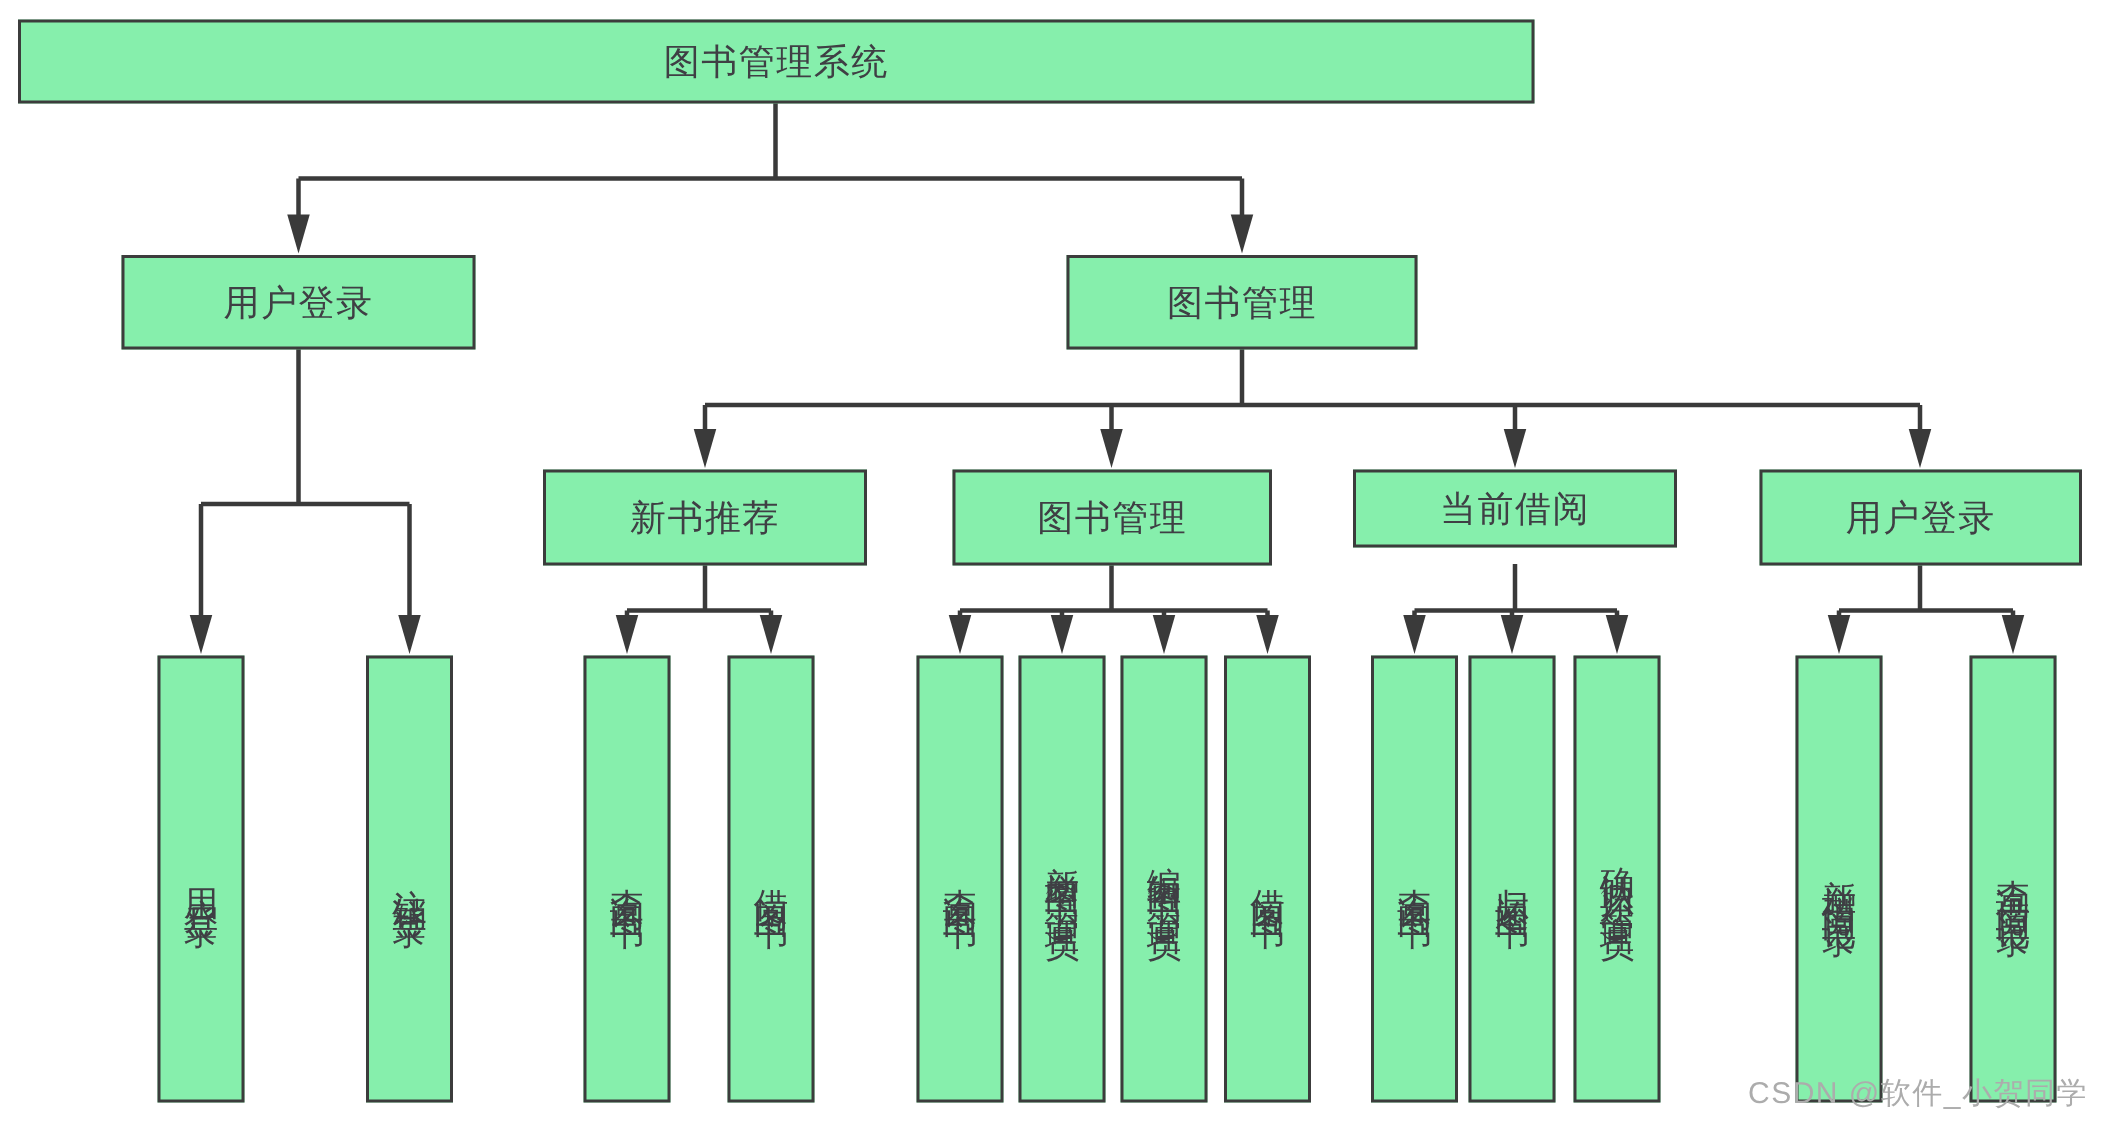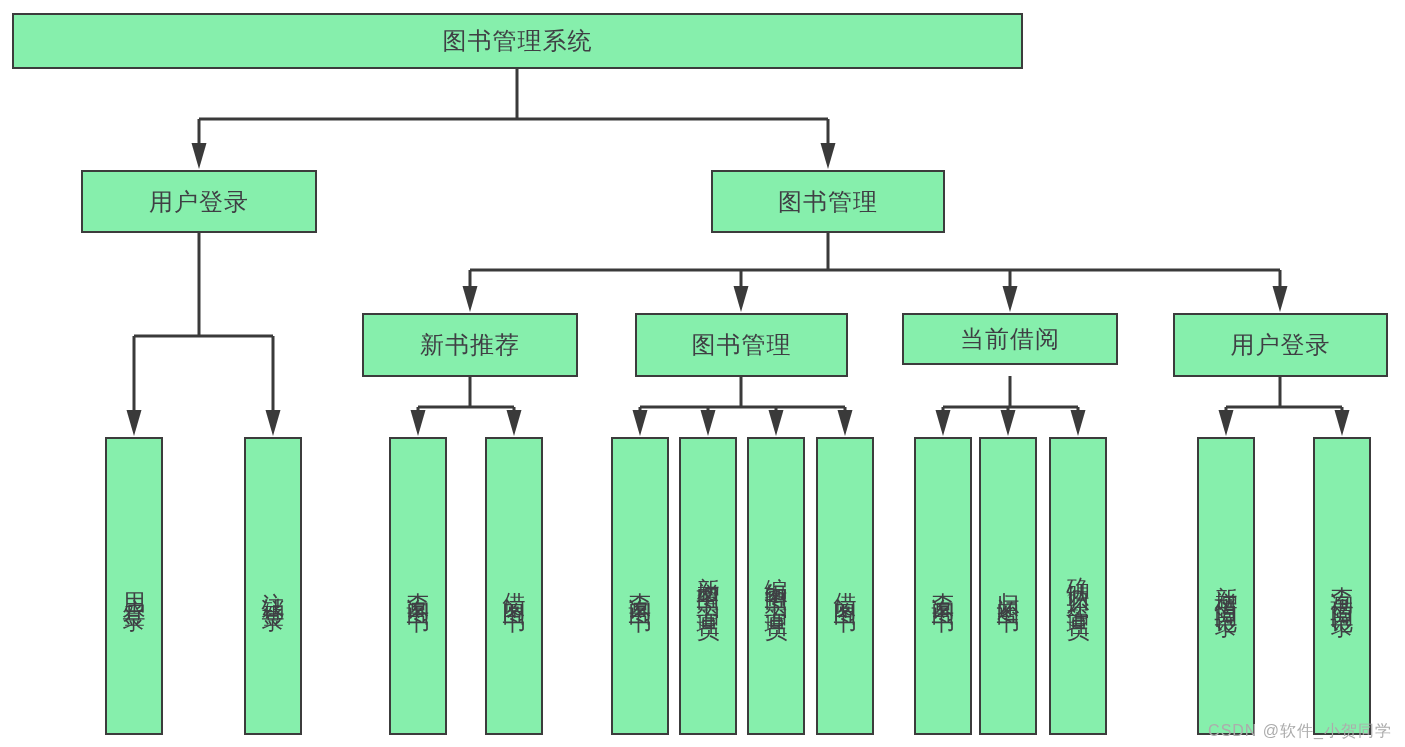--- a/index.html
+++ b/index.html
@@ -33,21 +33,21 @@
   }
   .leaf{
     writing-mode:vertical-rl;
     font-size:23px;
     letter-spacing:6px;
     line-height:1;
   }
   .watermark{
     position:absolute;
     right:13px;bottom:5px;
-    font-size:16px;
+    font-size:20px;
     color:var(--wm);
     letter-spacing:1px;
     white-space:nowrap;
   }
 </style>
 </head>
 <body>
 
 <div id="canvas">
 

